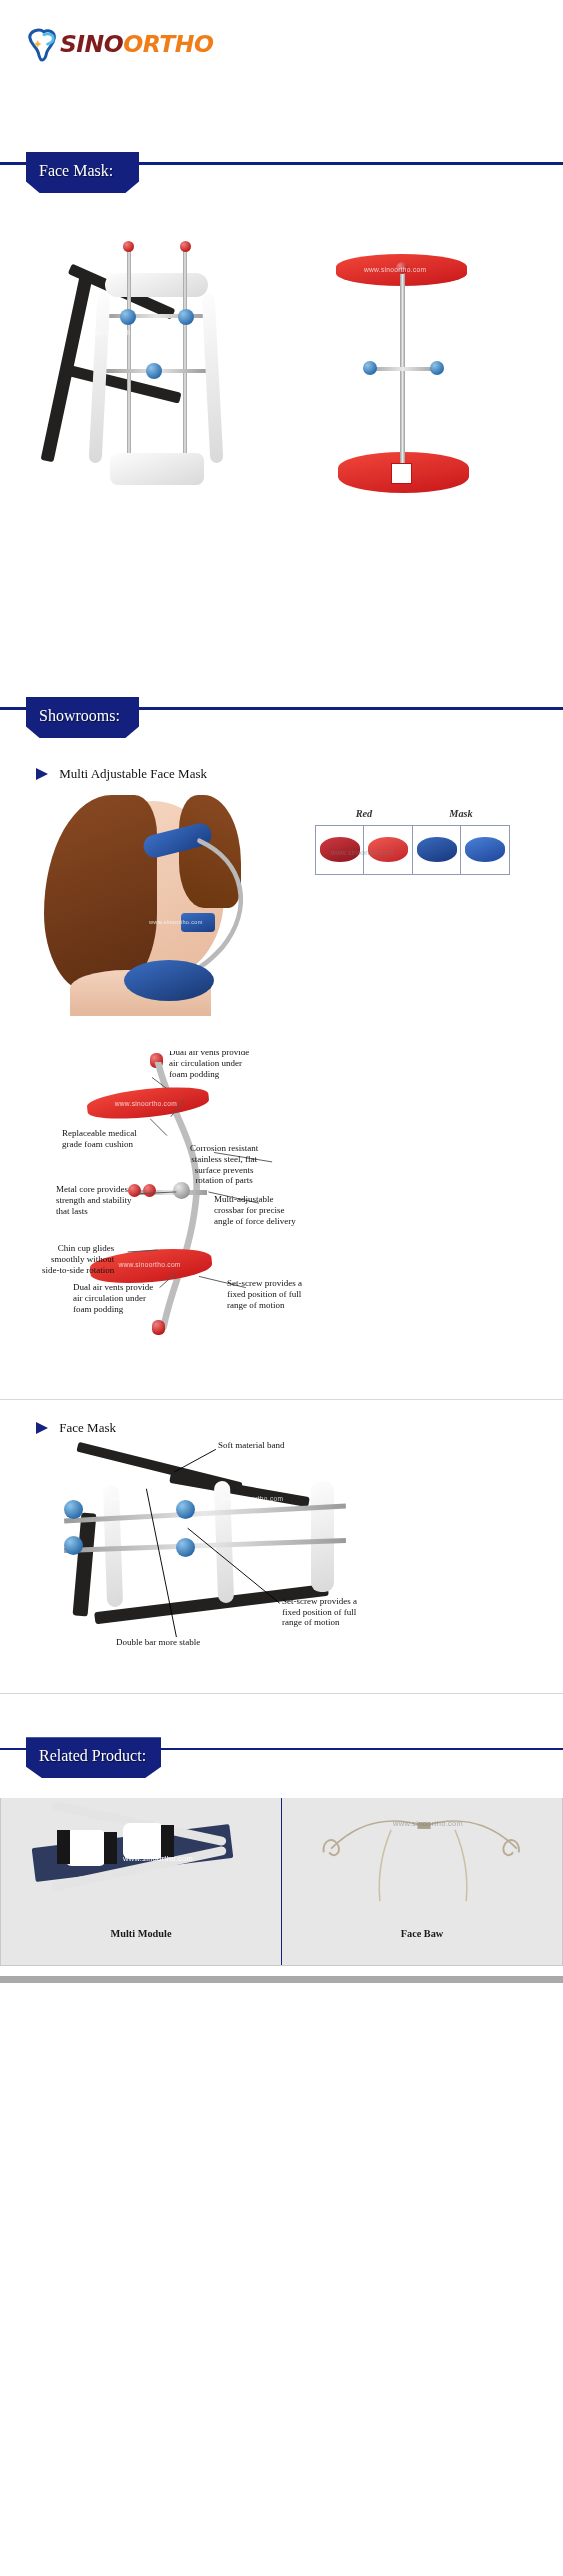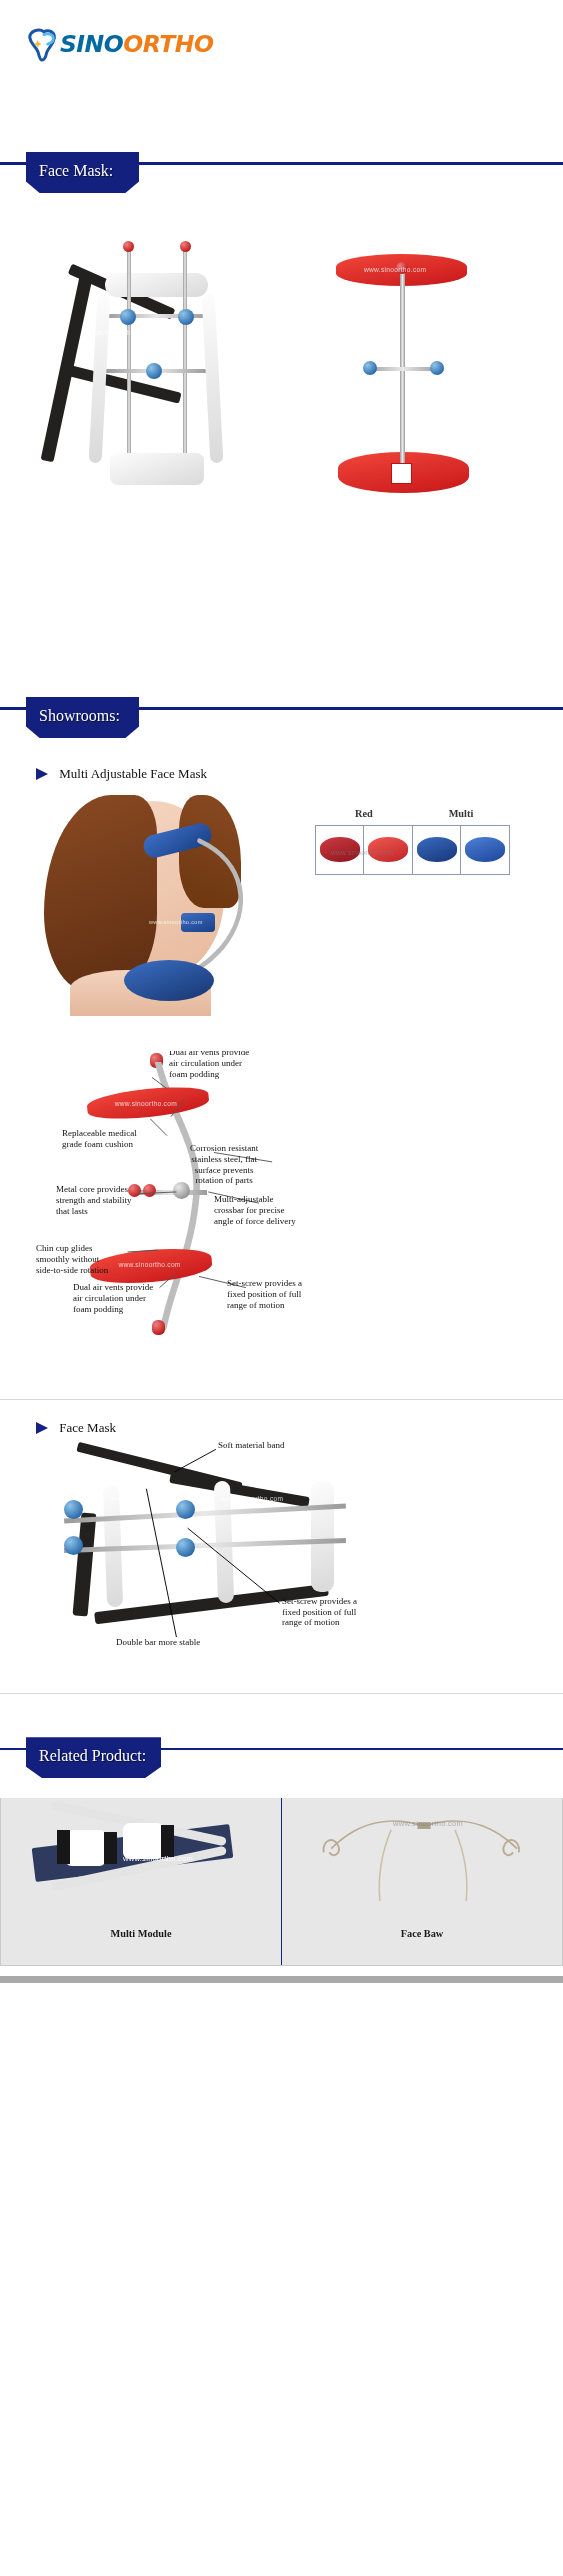--- a/index.html
+++ b/index.html
@@ -11,21 +11,21 @@
     overflow:hidden;
     position:relative;
   }
 
   
   .logo-bar { height:80px; position:relative; }
   .logo { position:absolute; left:26px; top:28px; display:flex; align-items:center; }
   .logo-tooth { width:32px; height:34px; position:relative; margin-right:1.9px; }
   .logo-text { font-family:"DejaVu Sans", sans-serif; font-weight:bold; font-style:italic;
                font-size:23.5px; letter-spacing:-0.5px; line-height:1; }
-  .logo-sino { color:#0369a1; }
+  .logo-sino { color:#7f1d1d; }
   .logo-ortho { color:#f07d18; }
 
   
   .sec-header { position:relative; height:43px; margin:0; }
   .sec-rule { position:absolute; left:0; right:0; top:10.3px; height:2.8px; background:#0e2080; }
   .sec-tab {
     position:absolute; left:26px; top:0; min-width:113px; height:41px;
     background:#13207e; color:#ffffff;
     font-size:16px; line-height:32px; padding:2.8px 15px 0 13px;
     text-align:left; text-shadow:0.9px 0.9px 0.9px rgba(0,0,0,.6);
@@ -52,21 +52,21 @@
   .rod { position:absolute; background:linear-gradient(90deg,#9a9a9a,#e8e8e8,#9a9a9a); }
   .knob { position:absolute; border-radius:50%;
           background:radial-gradient(circle at 32% 30%, #8fc4ea, #2f6fad 70%, #1d4f80); }
   .knob-red { background:radial-gradient(circle at 32% 30%, #f08080, #c02020 70%, #8b0f12); }
   .redpad { position:absolute; background:linear-gradient(170deg,#f2463a,#c7171a); border-radius:50%/40%; }
 
   
   .annot { position:absolute; font-size:9px; line-height:10.8px; color:#111; }
 
   
-  .swatch-table { position:absolute; border-collapse:collapse; }
+  .swatch-table { position:absolute; border-collapse:collapse;font-style:italic; }
   .swatch-table td { border:0.9px solid #8f9bb3; padding:0; vertical-align:middle; }
   .swatch-label { font-size:10.3px; text-align:center; color:#333; font-weight:bold; }
 
   
   .rel-grid { display:flex; border:0.9px solid #c9c9c9; border-top:none; }
   .rel-cell { flex:1; background:#e7e7e7; position:relative; height:167px; }
   .rel-cell + .rel-cell { border-left:1.9px solid #13207e; }
   .rel-caption { position:absolute; bottom:26px; left:0; right:0; text-align:center;
                  font-size:10.3px; font-weight:bold; color:#1a1a1a; }
   .rel-footer { height:9.4px; background:#ffffff; }
@@ -179,21 +179,21 @@
     <span class="wm" style="left:111px;top:124px;font-size:5.6px;">www.sinoortho.com</span>
   </div>
 
   <table class="swatch-table" style="left:315px;top:7.5px;width:195px;">
     <tbody>
         <tr>
       <td colspan="2" style="border:none;height:22.5px;">
         <div class="swatch-label">Red</div>
       </td>
       <td colspan="2" style="border:none;height:22.5px;">
-        <div class="swatch-label">Multi</div>
+        <div class="swatch-label">Mask</div>
       </td>
     </tr>
     <tr>
       <td style="width:49px;height:49px;background:#fff;">
         <div style="margin:9.4px 3.8px;height:24.4px;border-radius:50%/45%;background:linear-gradient(160deg,#cf3a42,#8d141c);"></div>
       </td>
       <td style="width:49px;height:49px;background:#fff;">
         <div style="margin:9.4px 3.8px;height:24.4px;border-radius:50%/45%;background:linear-gradient(160deg,#ee5a50,#c1232a);"></div>
       </td>
       <td style="width:49px;height:49px;background:#fff;">
@@ -253,21 +253,21 @@
   </div>
   <div class="annot" style="left:190px;top:92px;text-align:center;">
     Corrosion resistant<br>stainless steel, flat<br>surface prevents<br>rotation of parts
   </div>
   <div class="annot" style="left:56px;top:133px;">
     Metal core provides<br>strength and stability<br>that lasts
   </div>
   <div class="annot" style="left:214px;top:143px;">
     Multi-adjustable<br>crossbar for precise<br>angle of force delivery
   </div>
-  <div class="annot" style="left:36px;top:192px;">
+  <div class="annot" style="left:42px;top:192px;text-align:right;">
     Chin cup glides<br>smoothly without<br>side-to-side rotation
   </div>
   <div class="annot" style="left:73px;top:231px;">
     Dual air vents provide<br>air circulation under<br>foam podding
   </div>
   <div class="annot" style="left:227px;top:227px;">
     Set-screw provides a<br>fixed position of full<br>range of motion
   </div>
 </div>
 

